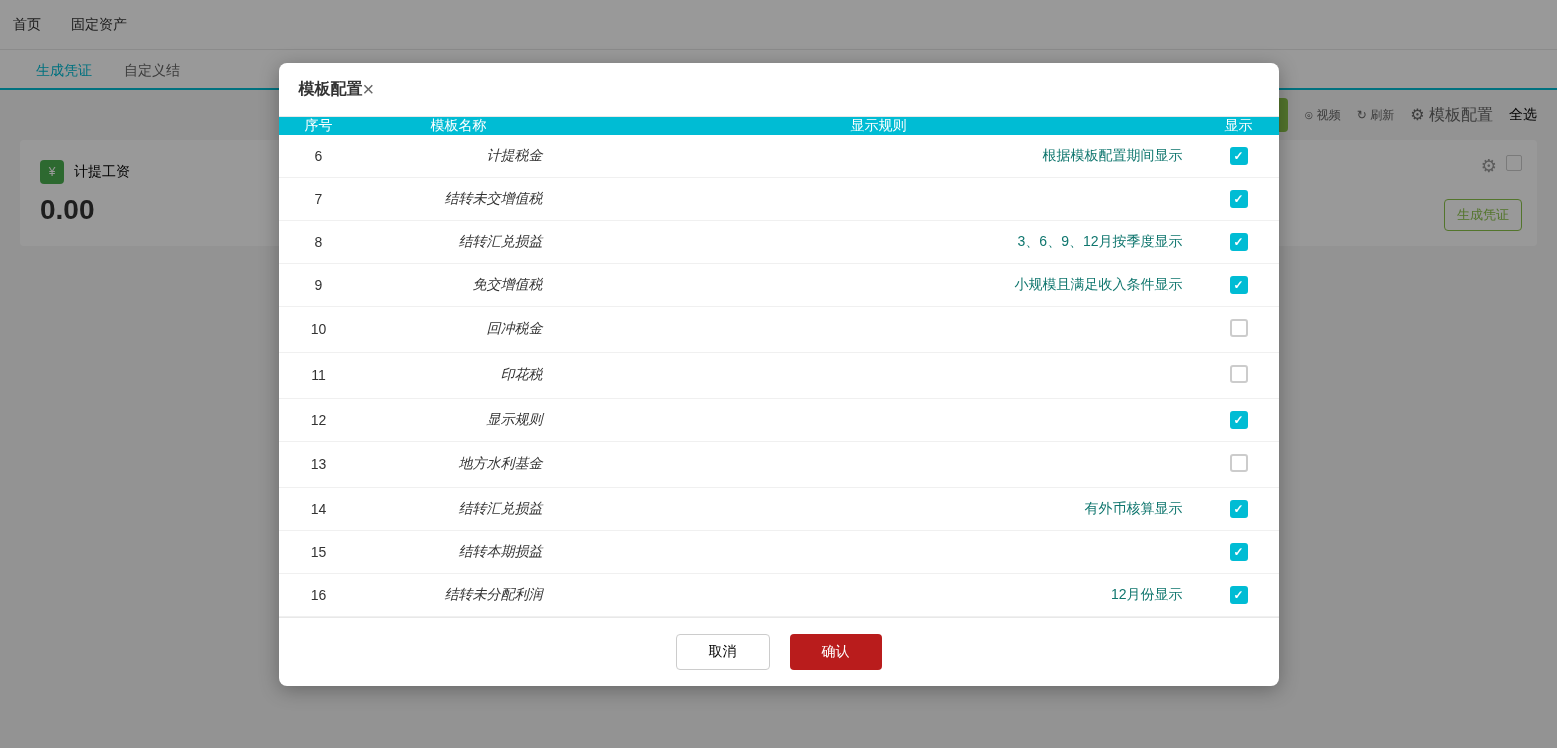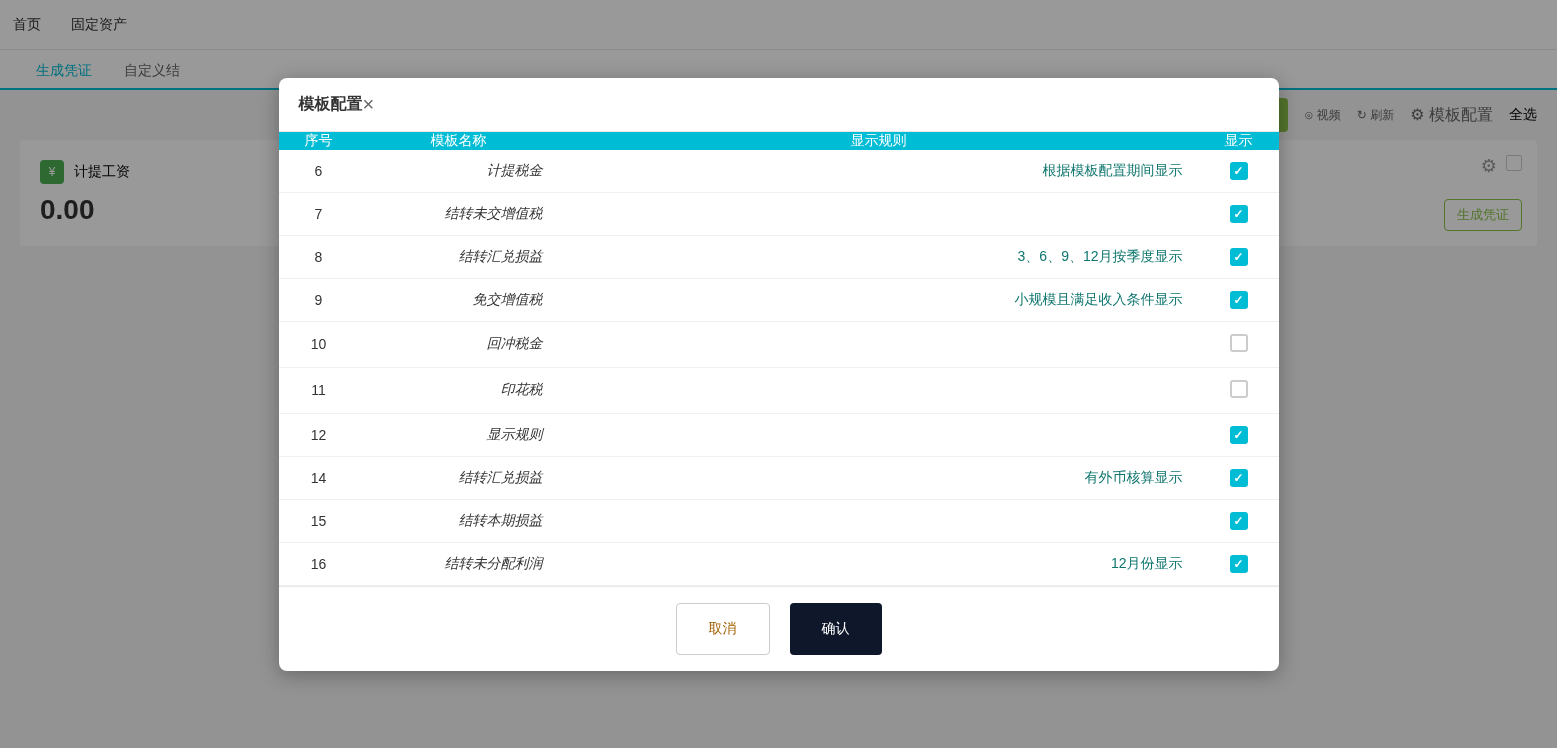--- a/index.html
+++ b/index.html
@@ -241,29 +241,29 @@
       content: '✓';
       color: #fff;
       font-size: 12px;
       font-weight: bold;
     }
 
     
     .btn-cancel {
       background: #fff;
       border: 1px solid #ccc;
-      color: #a16207;
-      padding: 16px 32px;
+      color: #000000;
+      padding: 8px 32px;
       border-radius: 4px;
       cursor: pointer;
       font-size: 14px;
     }
 
     .btn-confirm {
-      background: #0f172a;
+      background: #b91c1c;
       border: none;
       color: #fff;
       padding: 8px 32px;
       border-radius: 4px;
       cursor: pointer;
       font-size: 14px;
     }
 
     
     .modal-body::-webkit-scrollbar {
@@ -430,20 +430,26 @@
               <td></td>
               <td style="text-align: center;"><div class="custom-checkbox" style="margin: 0px auto;"></div></td>
             </tr>
             <tr>
               <td>12</td>
               <td>显示规则</td>
               <td></td>
               <td style="text-align: center;"><div class="custom-checkbox checked" style="margin: 0px auto;"></div></td>
             </tr>
             <tr>
+              <td>13</td>
+              <td>地方水利基金</td>
+              <td></td>
+              <td style="text-align: center;"><div class="custom-checkbox" style="margin: 0px auto;"></div></td>
+            </tr>
+            <tr>
               <td>14</td>
               <td>结转汇兑损益</td>
               <td>有外币核算显示</td>
               <td style="text-align: center;"><div class="custom-checkbox checked" style="margin: 0px auto;"></div></td>
             </tr>
             <tr>
               <td>15</td>
               <td>结转本期损益</td>
               <td></td>
               <td style="text-align: center;"><div class="custom-checkbox checked" style="margin: 0px auto;"></div></td>

